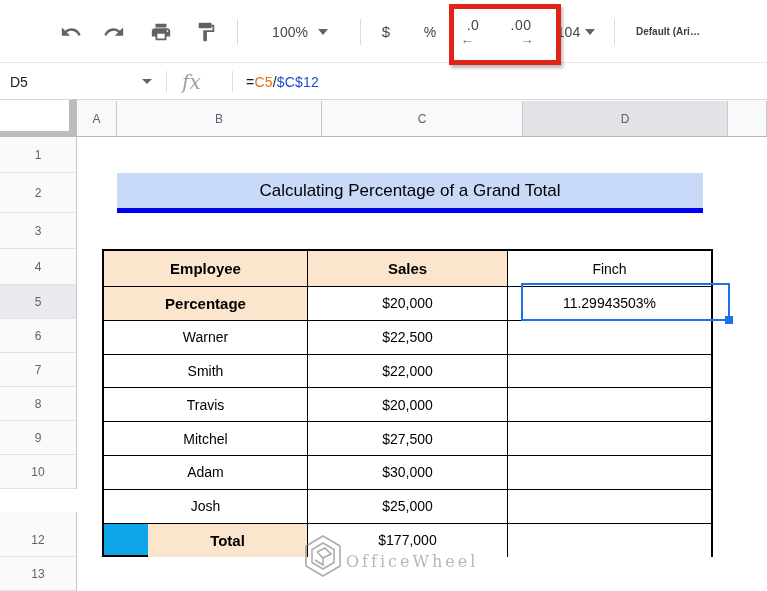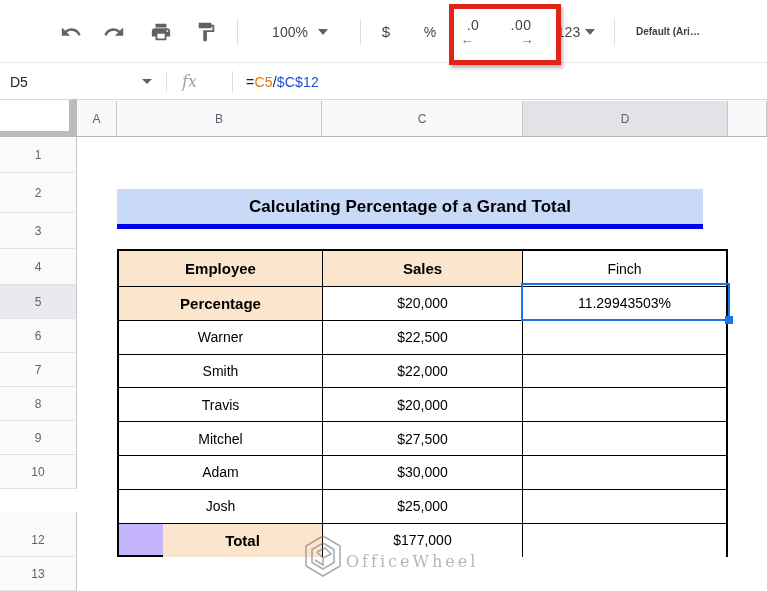--- a/index.html
+++ b/index.html
@@ -26,44 +26,44 @@
   .annotation-box {
     position:absolute; left:449px; top:4px; width:112px; height:61px;
     border:5px solid #e2231a; z-index:30; pointer-events:none;
     box-shadow:2px 3px 3px rgba(60,60,60,.35);
   }
   
   .fbar { position:absolute; left:0; top:64px; width:767px; height:35px; background:#fff; }
   .fb-item { position:absolute; top:0; height:35px; display:flex; align-items:center; }
   .name-box-text { left:10px; font-size:14px; color:#202124; }
   .fb-divider { position:absolute; top:7px; width:1px; height:21px; background:#dadce0; }
-  .fx { font-family:"DejaVu Serif", serif; font-style:italic; font-size:16px; color:#9aa0a6; }
+  .fx { font-family:"DejaVu Serif", serif; font-style:italic; font-size:20px; color:#9aa0a6; }
   .formula { font-size:14px; letter-spacing:.2px; }
   
   .colheads { position:absolute; left:0; top:99px; width:767px; height:38px; background:#f8f9fa; border-top:1px solid #d9d9d9; border-bottom:1px solid #b7b7b7; }
   .colhead { position:absolute; top:1px; height:35px; display:flex; align-items:center; justify-content:center;
              font-size:12px; color:#5f6368; background:#f8f9fa; border-right:1px solid #c6c8ca; cursor:pointer; }
   .colhead.selected { background:#e2e3e6; }
   .corner { position:absolute; left:0; top:99px; width:77px; height:38px; background:#fff;
             border-top:1px solid #d9d9d9; border-right:8px solid #bcbcbc; border-bottom:6px solid #bcbcbc; cursor:pointer; }
   .rowhead { position:absolute; left:0; width:77px; background:#fafafa; border-right:1px solid #c6c8ca; border-bottom:1px solid #e1e1e1;
              display:flex; align-items:center; justify-content:center; font-size:12px; color:#5f6368; cursor:pointer; }
   .rowhead.selected { background:#e8eaed; }
   
   .sheet-title {
     position:absolute; left:117px; top:173px; width:586px; height:40px;
     background:#c9daf8; border-bottom:5px solid #0000f2;
     display:flex; align-items:center; justify-content:center;
-    font-size:17px; font-weight:700; color:#000;margin-top:16px;
+    font-size:17px; font-weight:400; color:#000;
   }
   .data-table {
-    position:absolute; left:117px; top:249px; width:611px; height:308px;
+    position:absolute; left:102px; top:249px; width:611px; height:308px;
     display:grid; grid-template-columns:204px 200px 1fr;
     grid-template-rows:36px repeat(8, 33.8px);
-    border:2px solid #000; background:#c4b5fd;
+    border:2px solid #000; background:#0ea5e9;
   }
   .tcell { display:flex; align-items:center; justify-content:center; font-size:14px; color:#000;
            border-right:1.5px solid #000; border-bottom:1.5px solid #000; background:#fff; cursor:cell; }
   .tcell:nth-child(3n) { border-right:none; }
   .tcell:nth-child(n+25) { border-bottom:none; }
   .tcell.th { font-weight:700; font-size:15px; background:#fce5cd; }
   .tcell.total-label { font-weight:700; font-size:15px; background:#fce5cd;margin-left:44px; }
   .selection {
     position:absolute; left:521px; top:283px; width:209px; height:38px;
     border:2.5px solid #1a73e8; z-index:8; pointer-events:none;
@@ -114,21 +114,21 @@
     <div class="tb-item dec-btn" style="left:455px; width:36px;">
       <span class="dec-num">.0</span>
       <span class="dec-arrow left">←</span>
     </div>
     <div class="tb-item dec-btn" style="left:501px; width:40px;">
       <span class="dec-num">.00</span>
       <span class="dec-arrow right">→</span>
     </div>
 
     <div class="tb-item more-formats" style="left:550px; width:52px;">
-      <span class="tb-text">123</span>
+      <span class="tb-text">104</span>
       <span class="caret"></span>
     </div>
     <div class="tb-divider" style="left:614px;"></div>
 
     <div class="tb-item font-select" style="left:636px; width:131px;">Default (Ari…</div>
   </div>
 
   <div class="annotation-box" style="border-color: rgb(226, 35, 26);"></div>
 
   <div class="fbar">

